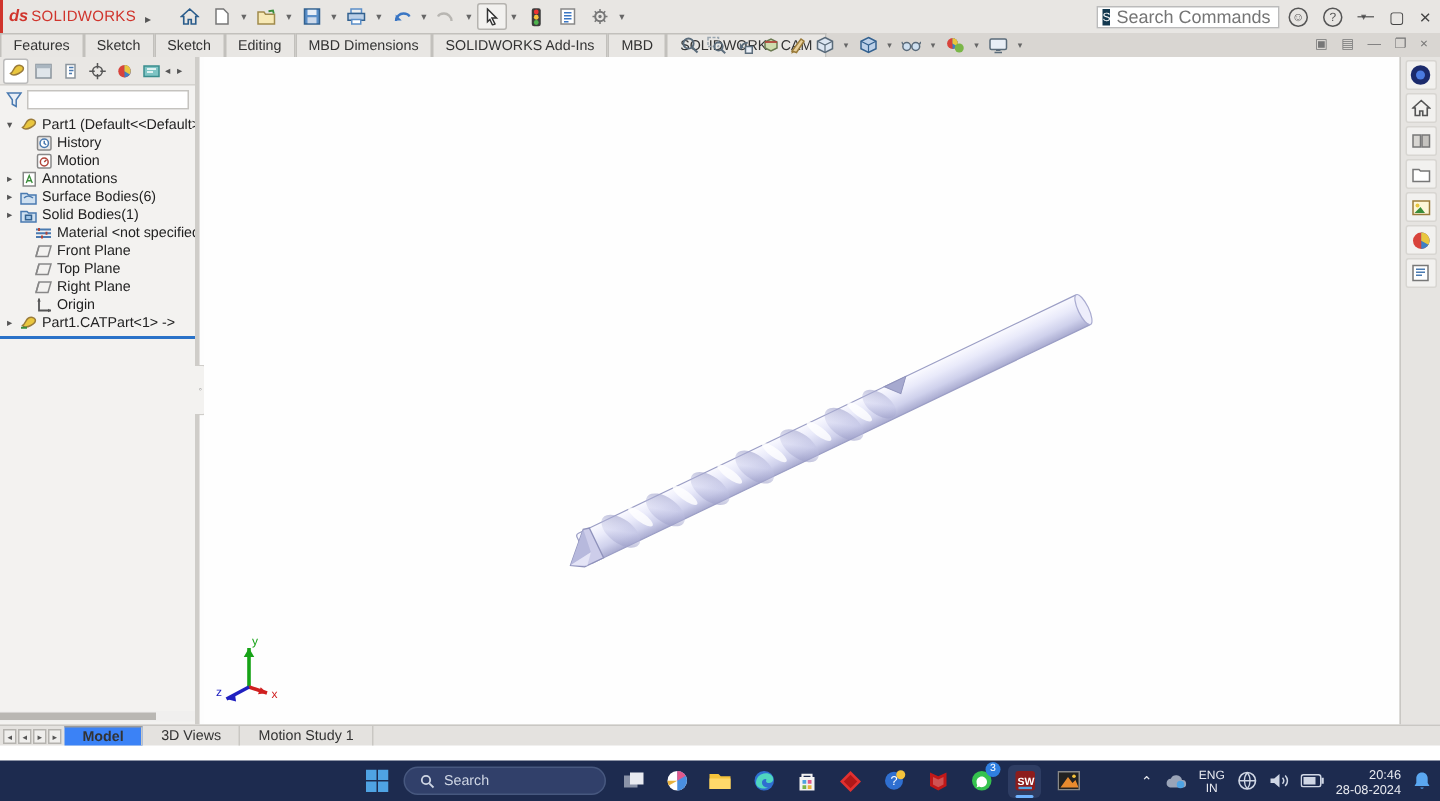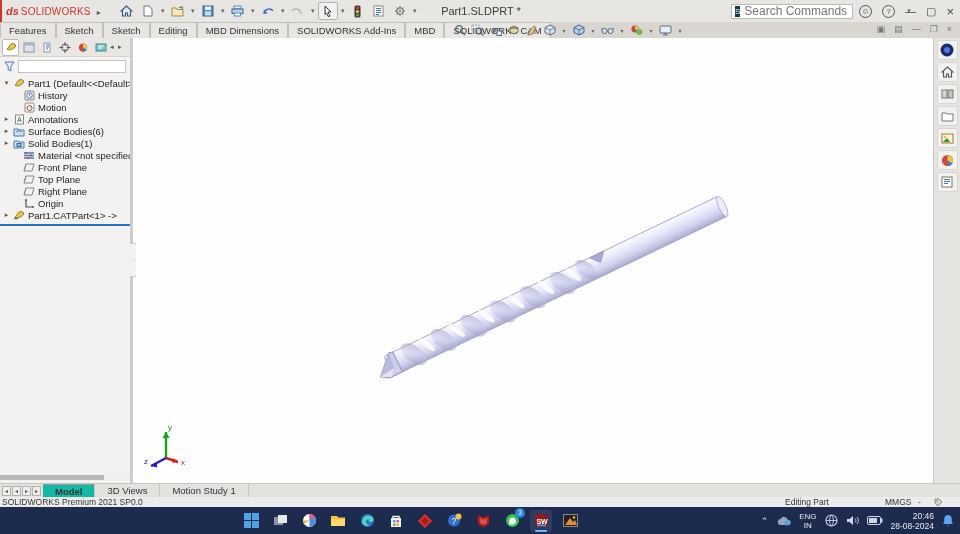--- a/index.html
+++ b/index.html
@@ -60,21 +60,21 @@
 
   
   .rpane { position:absolute; right:0; top:0; width:27px; height:445px; background:#e6e4e1; border-left:1px solid #c9c7c3; display:flex; flex-direction:column; align-items:center; padding-top:2px; gap:2px; }
   .rbtn { width:21px; height:20px; display:flex; align-items:center; justify-content:center; border-radius:2px; background:#f2f1ef; border:1px solid #d8d6d2; }
 
   
   .bottabs { position:absolute; left:0; top:483px; width:960px; height:14px; background:#e4e2df; border-top:1px solid #c9c7c3; display:flex; align-items:stretch; font-size:9.5px; }
   .pane-btns { display:flex; align-items:center; gap:1px; padding:0 2px; }
   .pane-btn { width:9px; height:10px; border:1px solid #b5b3af; background:#efeeec; font-size:6px; color:#555; display:flex; align-items:center; justify-content:center; }
   .btab { padding:1px 12px; color:#333; border-right:1px solid #c9c7c3; display:flex; align-items:center; }
-  .btab.active { background:#14b8a6; font-weight:bold; border-top:1px solid #999; }
+  .btab.active { background:#3b82f6; font-weight:bold; border-top:1px solid #999; }
 
   
   .statusbar { position:absolute; left:0; top:497px; width:960px; height:10px; background:#ececea; font-size:8.5px; color:#333; display:flex; align-items:center; }
   .sb-left { padding-left:2px; }
   .sb-edit { position:absolute; left:785px; }
   .sb-units { position:absolute; left:885px; }
   .sb-dash { position:absolute; left:918px; color:#555; }
   .sb-ic { position:absolute; left:934px; top:1px; }
 
   
@@ -173,21 +173,20 @@
       </span>
       <span class="tb-btn">
         <svg width="12" height="12" viewBox="0 0 12 12">
             <circle cx="6" cy="6" r="3.2" fill="none" stroke="#777" stroke-width="1.3"></circle>
             <circle cx="6" cy="6" r="1.1" fill="#777"></circle>
             <path d="M6 1v2M6 9v2M1 6h2M9 6h2M2.5 2.5l1.4 1.4M8.1 8.1l1.4 1.4M9.5 2.5 8.1 3.9M3.9 8.1 2.5 9.5" stroke="#777" stroke-width="1"></path>
           </svg>
       </span>
         <span class="dd">▾</span>
     </div>
-    <div class="doc-title">Part1.SLDPRT *</div>
     <div class="tb-right">
       <div class="searchbox">
         <span class="sbadge">S</span>
         <input placeholder="Search Commands" style="">
         <svg width="10" height="10" viewBox="0 0 10 10">
             <circle cx="4" cy="4" r="2.8" fill="none" stroke="#777" stroke-width="1.2"></circle>
             <path d="M6.2 6.2 9 9" stroke="#777" stroke-width="1.2"></path>
           </svg>
         <span class="dd">▾</span>
       </div>
@@ -590,43 +589,38 @@
       <span class="pane-btn">◂</span>
       <span class="pane-btn">◂</span>
       <span class="pane-btn">▸</span>
       <span class="pane-btn">▸</span>
     </div>
     <span class="btab active">Model</span>
     <span class="btab">3D Views</span>
     <span class="btab">Motion Study 1</span>
   </div>
 
-  <div class="statusbar">
-    <span class="sb-left">SOLIDWORKS Premium 2021 SP0.0</span>
-    <span class="sb-edit">Editing Part</span>
-    <span class="sb-units">MMGS</span>
-    <span class="sb-dash">-</span>
-    <span class="sb-ic">
-        <svg width="9" height="9" viewBox="0 0 9 9">
-          <path d="M1 1h4l3 3-4 4-3-3Z" fill="#d8d6d2" stroke="#888"></path>
-          <circle cx="3" cy="3" r=".8" fill="#888"></circle>
-        </svg>
-      </span>
-  </div>
 
   <div class="taskbar">
     <div class="tk-center">
       <span class="tk-ic">
         <svg width="15" height="15" viewBox="0 0 15 15">
             <rect x="0" y="0" width="7" height="7" fill="#4fa3e3"></rect>
             <rect x="8" y="0" width="7" height="7" fill="#4fa3e3"></rect>
             <rect x="0" y="8" width="7" height="7" fill="#4fa3e3"></rect>
             <rect x="8" y="8" width="7" height="7" fill="#4fa3e3"></rect>
           </svg>
       </span>
+      <div class="tk-search">
+        <svg width="10" height="10" viewBox="0 0 10 10">
+            <circle cx="4" cy="4" r="2.8" fill="none" stroke="#cfd6e4" stroke-width="1.2"></circle>
+            <path d="M6.2 6.2 9 9" stroke="#cfd6e4" stroke-width="1.2"></path>
+          </svg>
+        <span>Search</span>
+      </div>
       <span class="tk-ic">
           <svg width="15" height="13" viewBox="0 0 15 13">
             <rect x="1" y="3" width="9" height="8" fill="#8a93a8"></rect>
             <rect x="5" y="1" width="9" height="8" fill="#e8eaf0"></rect>
           </svg>
         </span>
       <span class="tk-ic">
           <svg width="15" height="15" viewBox="0 0 15 15">
             <circle cx="7.5" cy="7.5" r="6.5" fill="#fff"></circle>
             <path d="M7.5 1a6.5 6.5 0 0 1 0 13Z" fill="#4a8fe0"></path>

